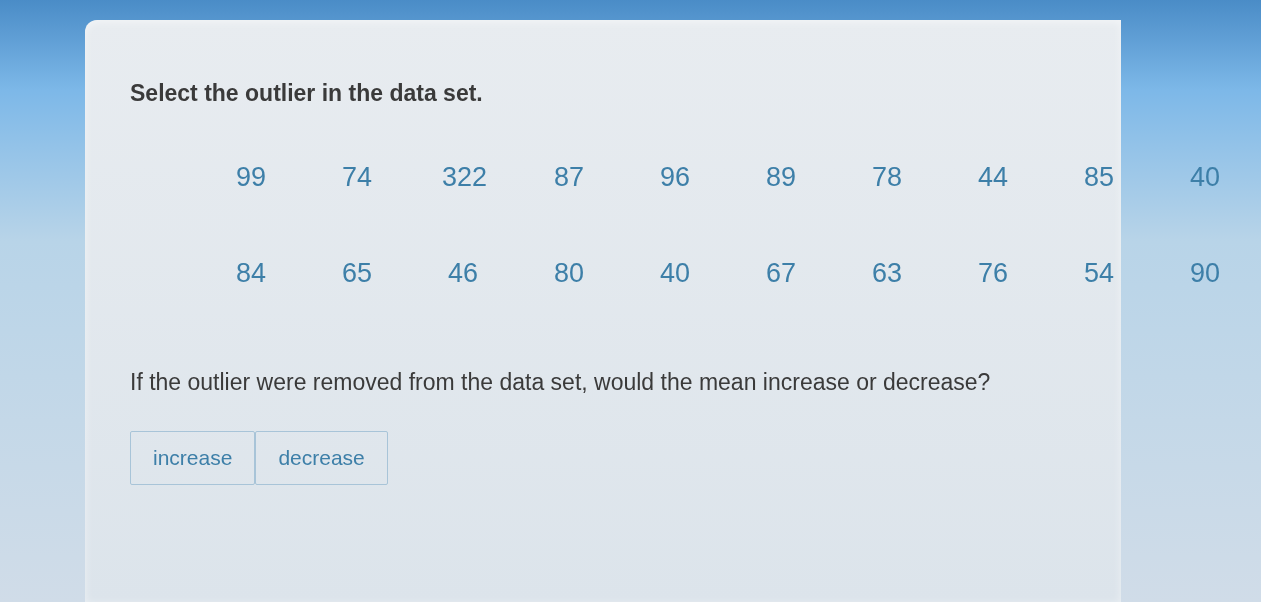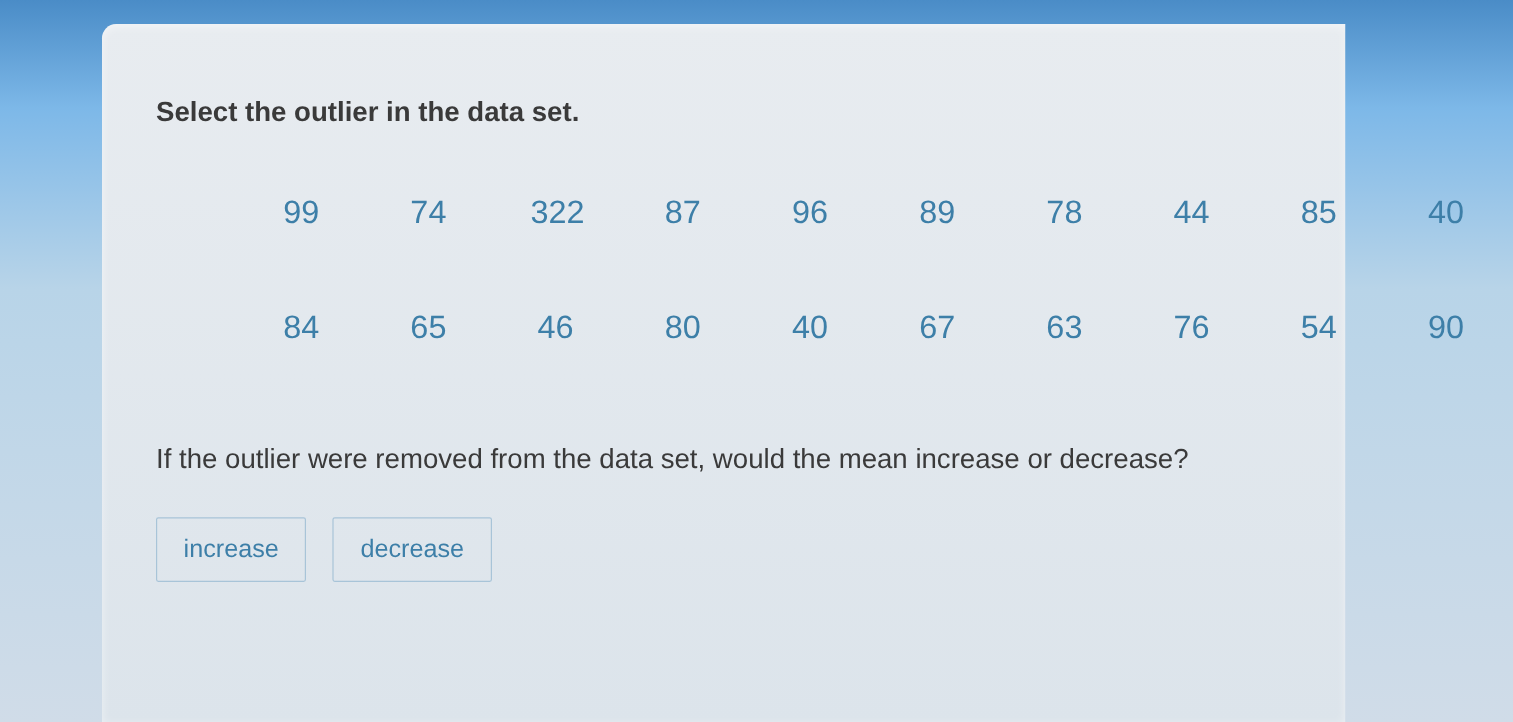--- a/index.html
+++ b/index.html
@@ -51,21 +51,20 @@
       text-align: center;
       user-select: none;
     }
     .question {
       color: #3a3a3a;
       font-size: 23px;
       margin-bottom: 35px;
     }
     .button-row {
       display: flex;
-      gap: 22px;
     }
     .answer-btn {
       background: transparent;
       border: 1px solid #a8c4d8;
       color: #3d7fa8;
       font-size: 21px;
       font-family: inherit;
       padding: 14px 22px;
       cursor: pointer;
       border-radius: 2px;

